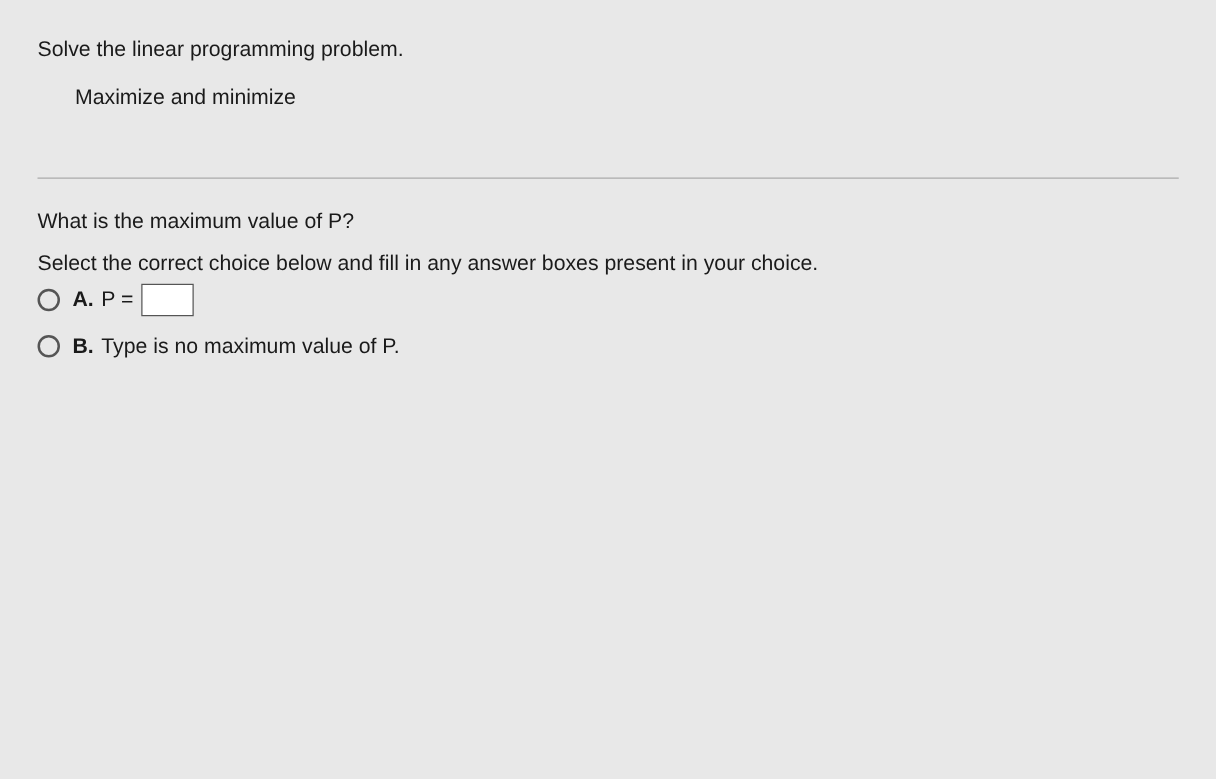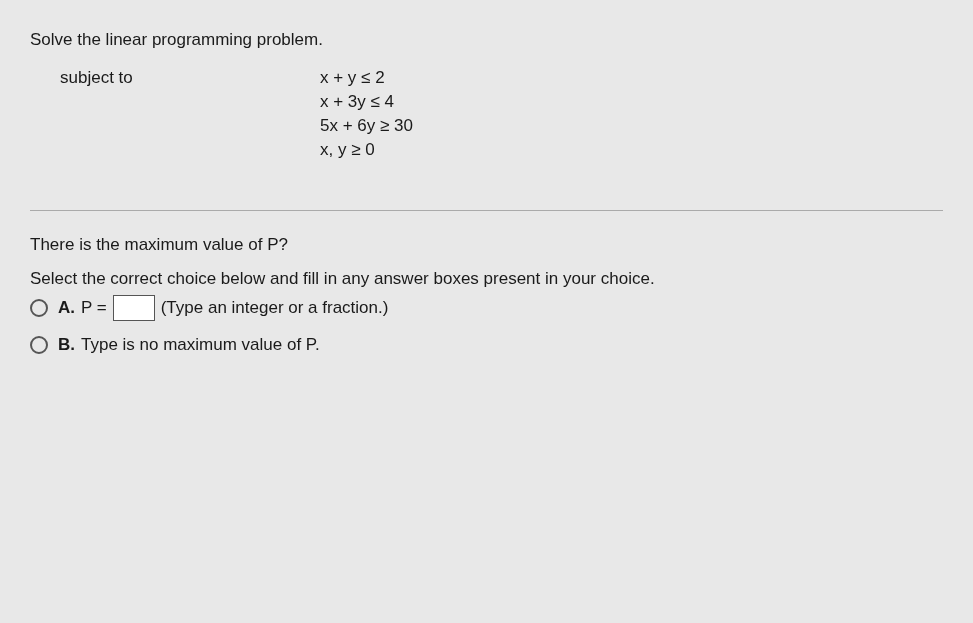--- a/index.html
+++ b/index.html
@@ -146,47 +146,38 @@
       font-style: normal;
     }
   </style>
 </head>
 <body>
 
 <div class="page-container">
 
   <div class="problem-section">
     <div class="problem-header">Solve the linear programming problem.</div>
+    <div class="maximize-line">Maximize and minimize</div>
 
-    <div class="constraints-row">
-      <div class="subject-to-label">subject to</div>
-      <div class="constraints-list">
-        <div class="constraint-item">x + y ≤ 2</div>
-        <div class="constraint-item">x + 3y ≤ 4</div>
-        <div class="constraint-item">5x + 6y ≥ 30</div>
-        <div class="constraint-item">x, y ≥ 0</div>
-      </div>
-    </div>
   </div>
 
   <hr class="divider">
 
   <div class="question-section">
-    <div class="question-text">There is the maximum value of P?</div>
+    <div class="question-text">What is the maximum value of P?</div>
     <div class="instruction-text">Select the correct choice below and fill in any answer boxes present in your choice.</div>
 
     <div class="answer-choices">
 
       <div class="choice-row">
         <div class="radio-circle"></div>
         <div class="choice-text">
           <span class="choice-label">A.</span>
           <span>P =</span>
           <input type="text" class="answer-input" value="" style="">
-          <span class="hint-text">(Type an integer or a fraction.)</span>
         </div>
       </div>
 
       <div class="choice-row">
         <div class="radio-circle"></div>
         <div class="choice-text">
           <span class="choice-label">B.</span>
           <span>Type is no maximum value of P.</span>
         </div>
       </div>

